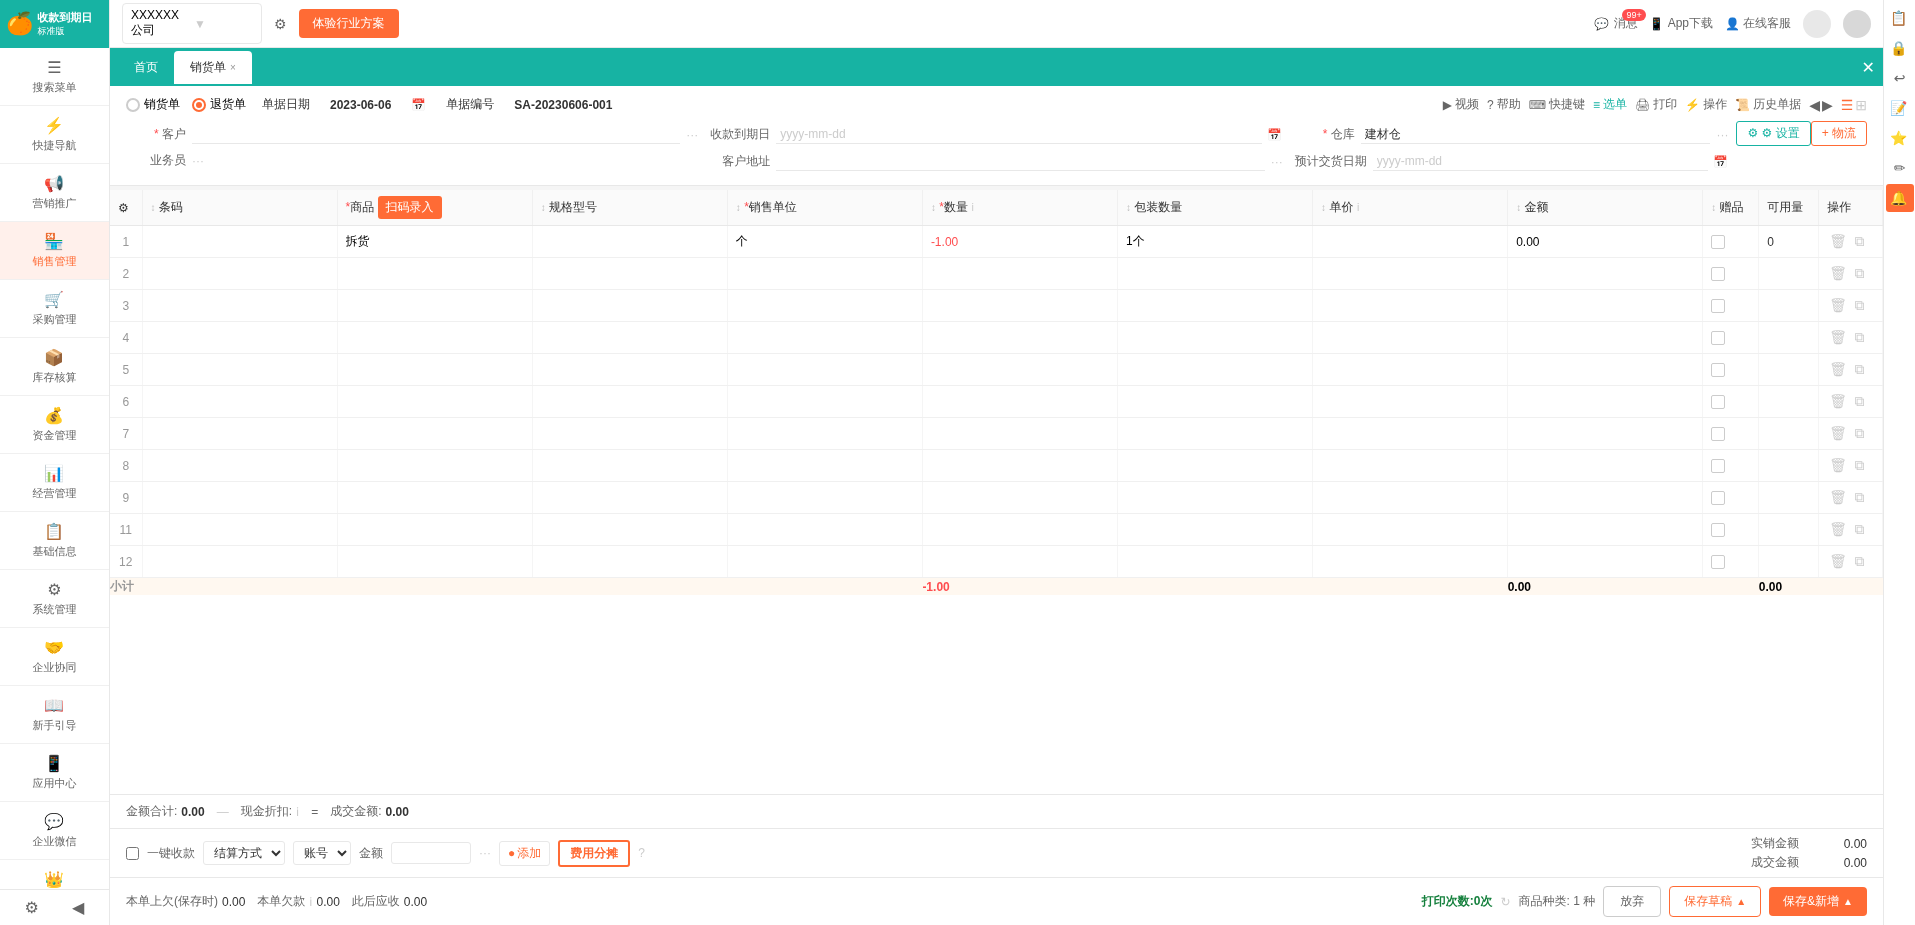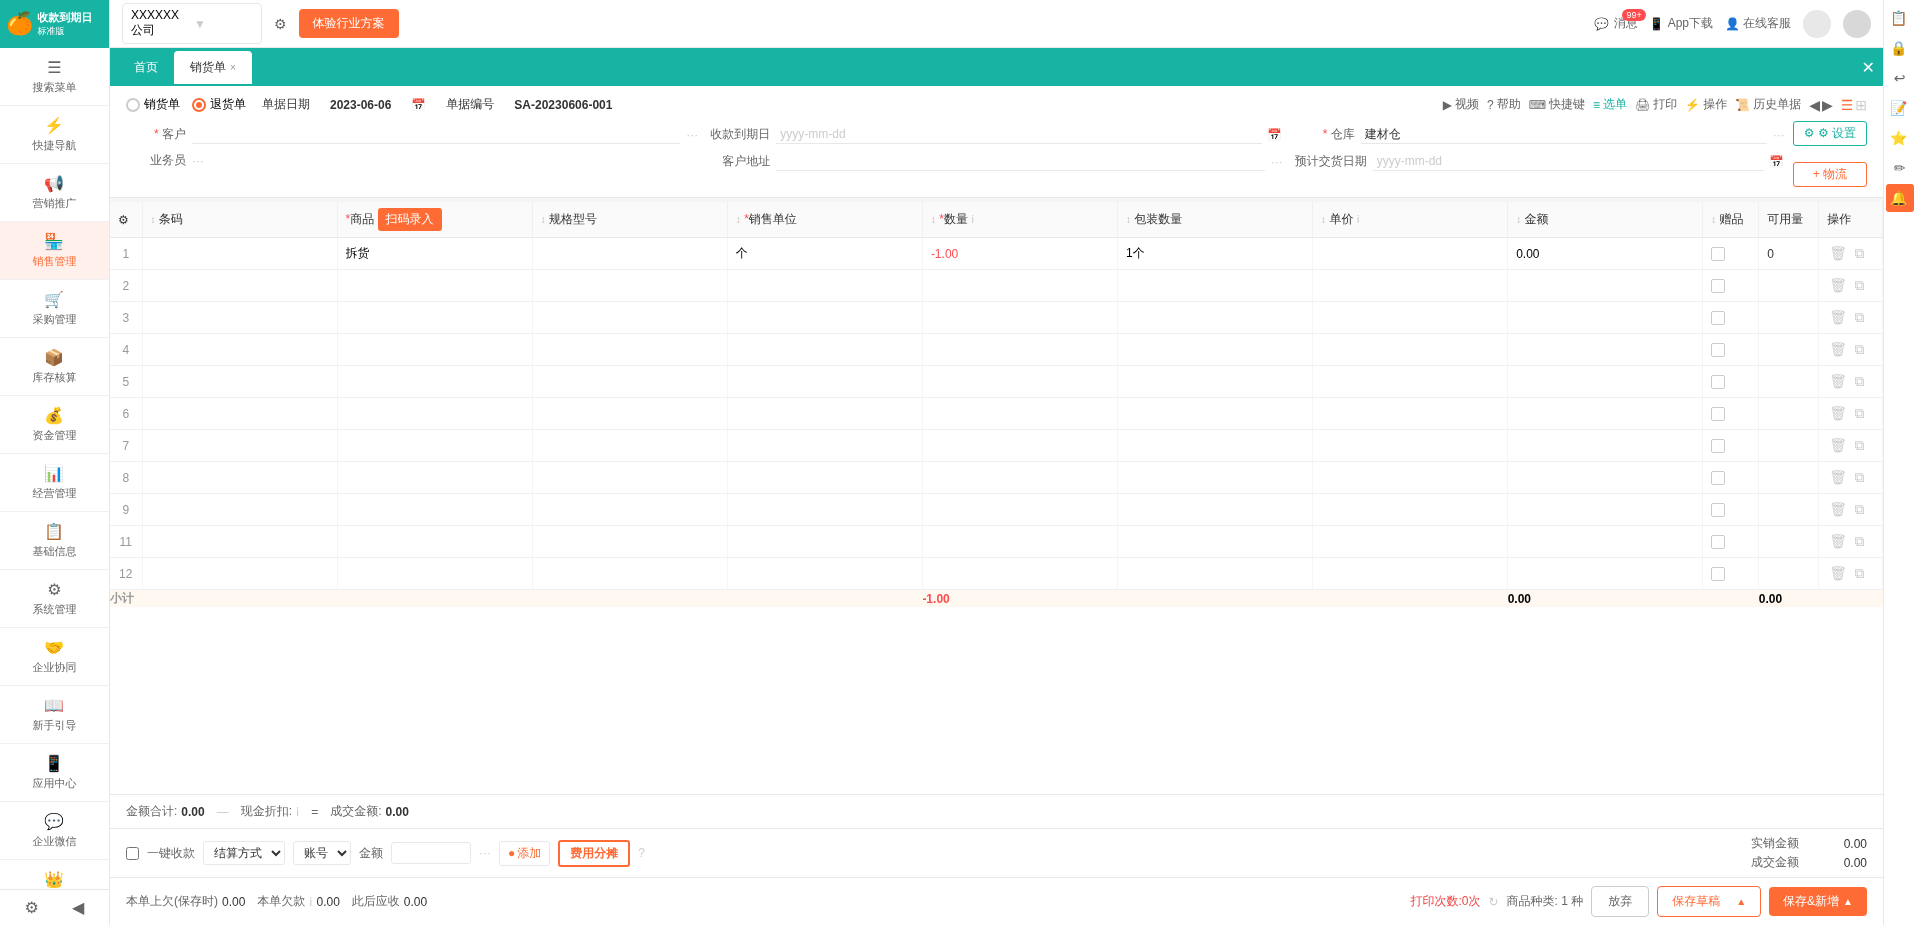--- a/index.html
+++ b/index.html
@@ -60,21 +60,21 @@
     .view-toggle { display: flex; gap: 2px; }
     .view-btn { cursor: pointer; color: #ccc; font-size: 14px; }
     .view-btn.active { color: #ff6b35; }
     .form-row { display: flex; align-items: center; gap: 6px; padding: 4px 0; }
     .form-label { color: #666; white-space: nowrap; min-width: 60px; text-align: right; }
     .required { color: #ff4d4f; }
     .form-input { flex: 1; border: none; border-bottom: 1px solid #e8e8e8; padding: 2px 4px; outline: none; color: #333; background: transparent; }
     .form-input::placeholder { color: #ccc; }
     .field-dots { color: #ccc; cursor: pointer; }
     .cal-icon { color: #ccc; cursor: pointer; }
-    .form-right-btns { display: flex; flex-direction: column; gap: 16px; }
+    .form-right-btns { display: flex; flex-direction: row; gap: 0; }
     .setting-btn { background: #fff; border: 1px solid #17b3a3; color: #17b3a3; padding: 3px 10px; border-radius: 3px; cursor: pointer; font-size: 12px; }
     .logistics-btn { background: #fff; border: 1px solid #ff6b35; color: #ff6b35; padding: 3px 10px; border-radius: 3px; cursor: pointer; font-size: 12px; }
     .note-row { display: flex; align-items: center; gap: 6px; padding: 4px 0; }
 
     
     .table-area { flex: 1; overflow: hidden; display: flex; flex-direction: column; background: #fff; margin-top: 4px; }
     .scan-btn { background: #ff6b35; color: #fff; border: none; padding: 3px 8px; border-radius: 3px; cursor: pointer; font-size: 12px; }
     table { width: 100%; border-collapse: collapse; }
     thead th { background: #fafafa; padding: 6px 8px; text-align: left; font-weight: normal; color: #333; border-bottom: 1px solid #e8e8e8; white-space: nowrap; font-size: 12px; border-right: 1px solid #f0f0f0; }
     tbody td { padding: 5px 8px; border-bottom: 1px solid #f0f0f0; border-right: 1px solid #f5f5f5; color: #333; font-size: 12px; height: 32px; }
@@ -103,24 +103,24 @@
     .payment-right { margin-left: auto; display: flex; flex-direction: column; align-items: flex-end; gap: 2px; font-size: 12px; }
     .payment-right-row { display: flex; align-items: center; gap: 8px; }
     .payment-right-label { color: #666; }
     .payment-right-value { color: #333; min-width: 60px; text-align: right; }
 
     
     .bottombar { background: #fff; padding: 8px 16px; display: flex; align-items: center; gap: 12px; border-top: 1px solid #e8e8e8; }
     .bottom-stat { display: flex; align-items: center; gap: 4px; color: #666; }
     .bottom-stat-val { color: #333; }
     .bottom-right { margin-left: auto; display: flex; align-items: center; gap: 8px; }
-    .print-info { color: #ef4444; }
+    .print-info { color: #15803d; font-weight: bold; }
     .product-type { color: #666; }
     .abandon-btn { border: 1px solid #ccc; background: #fff; color: #666; padding: 6px 16px; border-radius: 4px; cursor: pointer; font-size: 12px; }
-    .save-draft-btn { border: 1px solid #ff6b35; background: #fff; color: #ff6b35; padding: 6px 14px; border-radius: 4px; cursor: pointer; font-size: 12px; display: flex; align-items: center; gap: 16px; }
+    .save-draft-btn { border: 1px solid #ff6b35; background: #fff; color: #ff6b35; padding: 6px 14px; border-radius: 4px; cursor: pointer; font-size: 12px; display: flex; align-items: center; gap: 4px; }
     .save-new-btn { background: #ff6b35; color: #fff; border: none; padding: 6px 14px; border-radius: 4px; cursor: pointer; font-size: 12px; display: flex; align-items: center; gap: 4px; }
     .btn-arrow { font-size: 10px; }
 
     
     .right-panel { width: 32px; background: #fff; display: flex; flex-direction: column; align-items: center; gap: 2px; padding: 4px 0; border-left: 1px solid #e8e8e8; }
     .right-panel-btn { width: 28px; height: 28px; display: flex; align-items: center; justify-content: center; cursor: pointer; color: #666; border-radius: 3px; font-size: 14px; }
     .right-panel-btn.orange { background: #ff6b35; color: #fff; }
 
     
     .col-req { color: #ff4d4f; }

